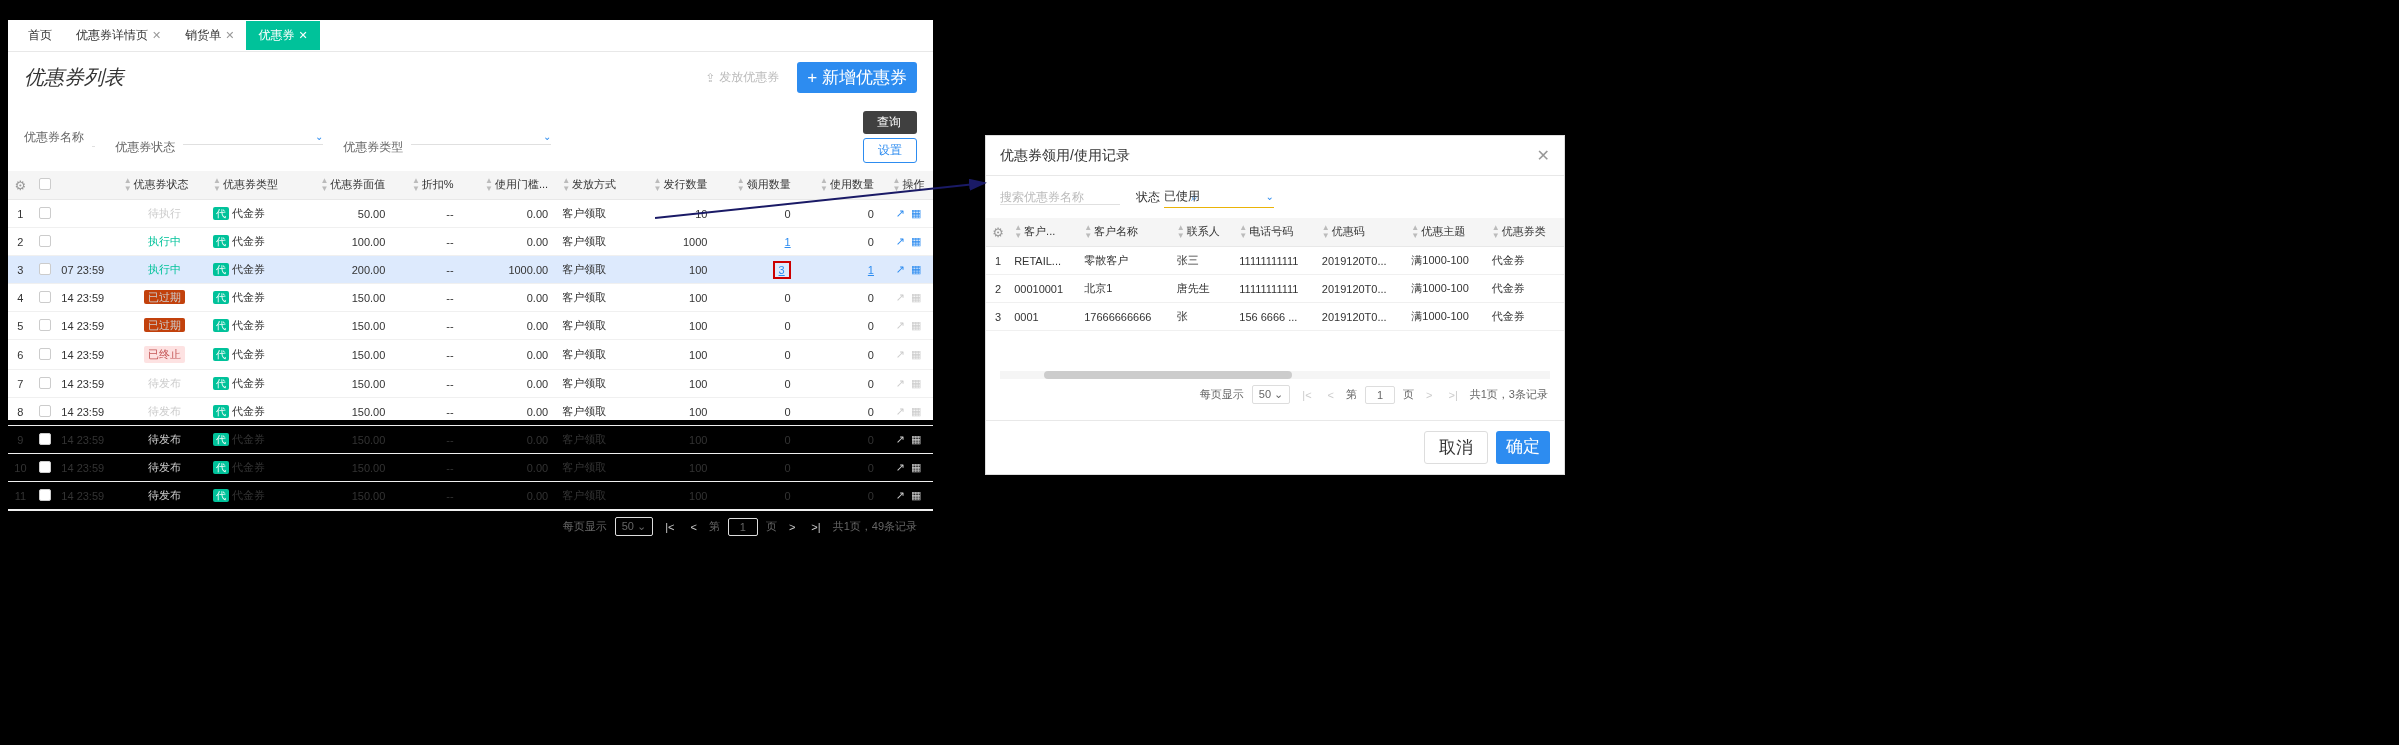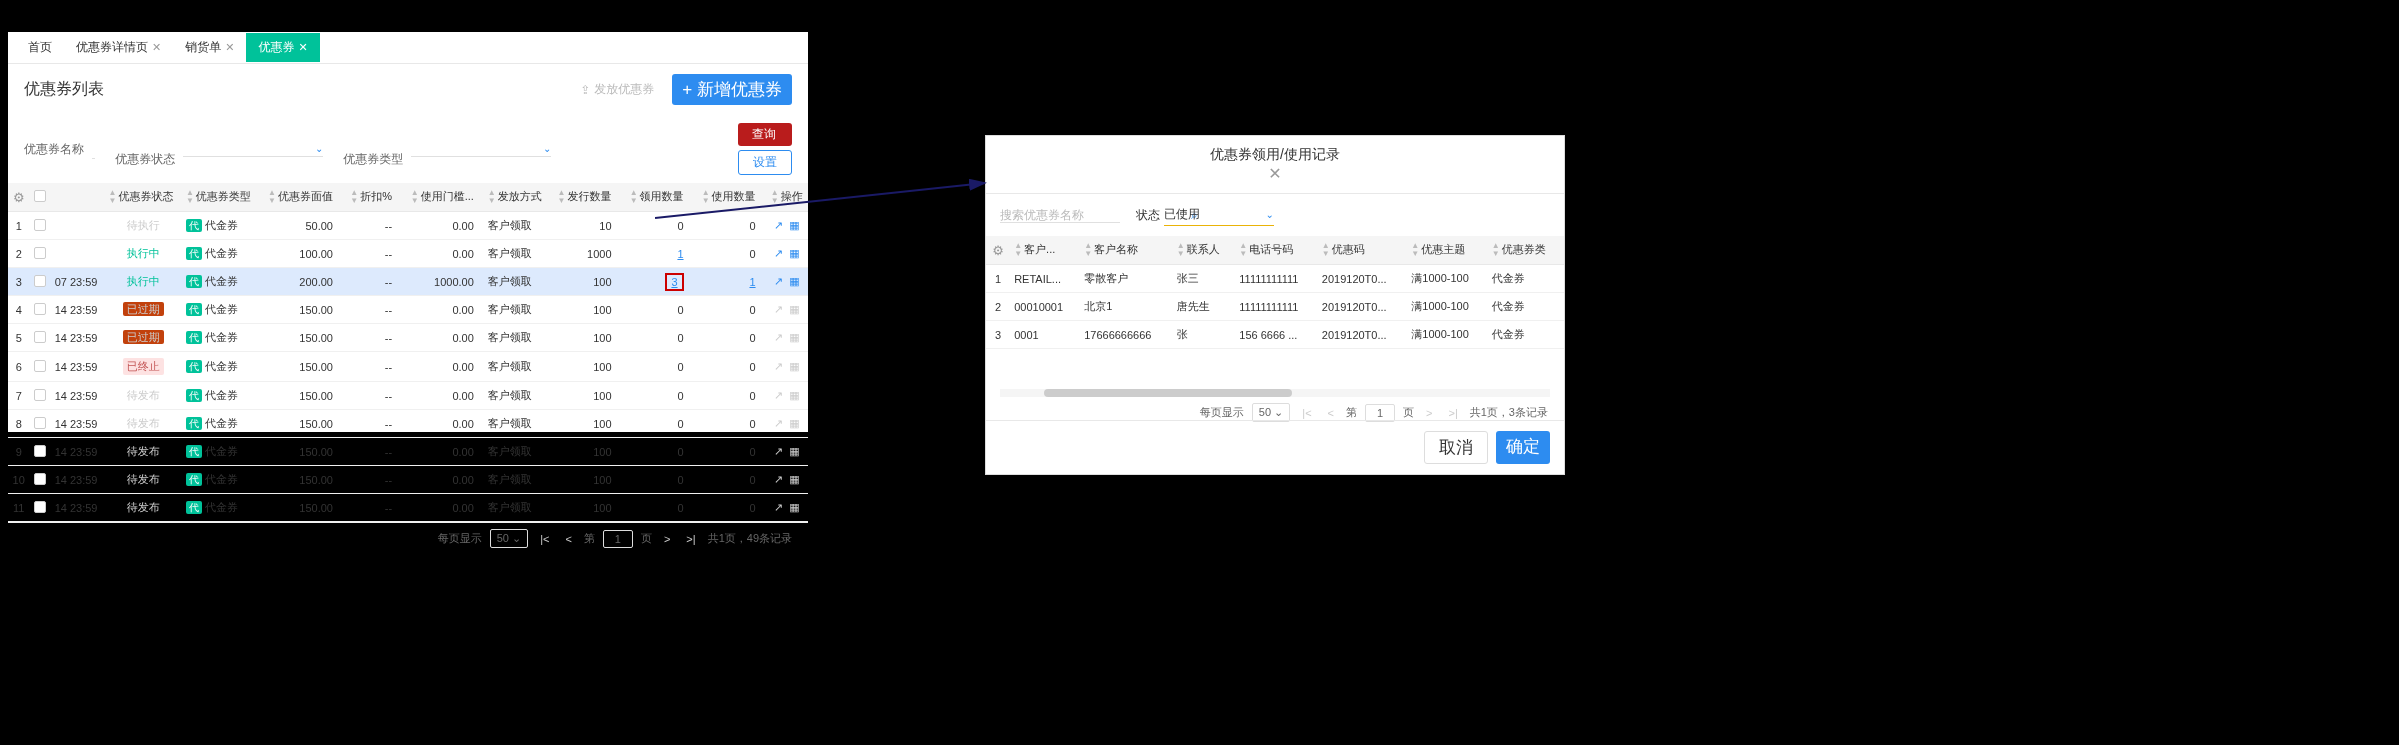--- a/index.html
+++ b/index.html
@@ -1,39 +1,39 @@
 <!DOCTYPE html>
 <html><head>
   <meta charset="utf-8">
   <style>
     * { margin: 0; padding: 0; box-sizing: border-box; font-family: -apple-system, "PingFang SC", "Microsoft YaHei", sans-serif; }
     body { background: #000; width: 2399px; height: 745px; position: relative; font-size: 13px; color: #333; }
     
-    .panel-left { position: absolute; left: 8px; top: 32px; width: 800px; height: 400px; background: #fff; }
+    .panel-left { position: absolute; left: 8px; top: 20px; width: 925px; height: 400px; background: #fff; }
     .panel-right { position: absolute; left: 985px; top: 135px; width: 580px; height: 340px; background: #fff; border: 1px solid #ddd; box-shadow: 0 2px 8px rgba(0,0,0,0.15); }
     
     .tabs { display: flex; border-bottom: 1px solid #e8e8e8; height: 32px; align-items: center; padding: 0 8px; }
     .tab { padding: 6px 12px; font-size: 12px; color: #333; cursor: pointer; display: flex; align-items: center; gap: 4px; }
     .tab.active { background: #00c29a; color: #fff; }
     .tab .close { font-size: 11px; color: #999; }
     .tab.active .close { color: #fff; }
     
     .header-row { display: flex; justify-content: space-between; align-items: center; padding: 10px 16px; }
-    .title { font-size: 16px; font-weight: 500; }
+    .title { font-size: 20px; font-weight: 500; font-style: italic; }
     .header-actions { display: flex; gap: 8px; }
     .btn-ghost { color: #bbb; font-size: 12px; padding: 4px 10px; display: flex; align-items: center; gap: 4px; cursor: not-allowed; }
     .btn-primary { background: #2d8cf0; color: #fff; padding: 4px 10px; border-radius: 3px; font-size: 17px; cursor: pointer; }
     .btn-default { background: #fff; border: 1px solid #ddd; padding: 4px 14px; border-radius: 3px; font-size: 17px; cursor: pointer; }
     
     .filters { display: flex; align-items: center; padding: 8px 16px; gap: 20px; font-size: 12px; }
     .filter-label { color: #666; margin-right: 8px; margin-top: 21px; }
     .filter-input { border-bottom: 1px solid #e0e0e0; width: 120px; padding: 2px 0; }
     .filter-select { border-bottom: 1px solid #e0e0e0; width: 140px; padding: 2px 0; display: flex; justify-content: space-between; align-items: center; color: #999; }
     .filter-btns { display: flex; flex-direction: column; gap: 4px; margin-left: auto; }
-    .btn-query { background: #b91c1c; color: #fff; padding: 3px 14px; border-radius: 3px; font-size: 12px; }
+    .btn-query { background: #404040; color: #fff; padding: 3px 14px; border-radius: 3px; font-size: 12px; }
     .btn-settings { border: 1px solid #2d8cf0; color: #2d8cf0; padding: 3px 14px; border-radius: 3px; font-size: 12px; }
     
     .table { width: 100%; border-collapse: collapse; font-size: 11px; }
     .table th { background: #f5f5f5; padding: 6px 4px; text-align: left; color: #333; font-weight: normal; white-space: nowrap; border-bottom: 1px solid #e8e8e8; }
     .table td { padding: 6px 4px; border-bottom: 1px solid #f0f0f0; white-space: nowrap; }
     .table th.num, .table td.num { text-align: right; padding-right: 10px; }
     .table th.center, .table td.center { text-align: center; }
     .table tr.highlight { background: #ddeafd; }
     .sort-icon { display: inline-block; color: #bbb; font-size: 8px; line-height: 1; vertical-align: middle; margin-right: 2px; }
     .sort-icon::before { content: "▲"; display: block; }
@@ -48,21 +48,21 @@
     .action-icons { display: flex; gap: 6px; color: #2d8cf0; justify-content: center; }
     .action-icons.disabled { color: #ccc; }
     .link-val { color: #2d8cf0; text-decoration: underline; cursor: pointer; }
     .highlight-box { border: 2px solid #c00; padding: 1px 4px; }
     
     .pagination { display: flex; align-items: center; justify-content: flex-end; padding: 6px 16px; gap: 8px; font-size: 11px; color: #666; border-top: 1px solid #f0f0f0; }
     .page-select { border: 1px solid #ddd; padding: 2px 6px; border-radius: 2px; }
     .page-input { border: 1px solid #ddd; width: 30px; padding: 2px 4px; text-align: center; border-radius: 2px; }
     .page-nav { color: #ccc; cursor: pointer; padding: 0 4px; }
     
-    .modal-header { display: flex; justify-content: space-between; align-items: center; padding: 10px 14px; border-bottom: 1px solid #e8e8e8; flex-direction: column; }
+    .modal-header { display: flex; justify-content: space-between; align-items: center; padding: 10px 14px; border-bottom: 1px solid #e8e8e8; }
     .modal-title { font-size: 14px; }
     .modal-close { color: #999; cursor: pointer; font-size: 16px; }
     .modal-filters { display: flex; align-items: center; padding: 10px 14px; gap: 16px; font-size: 12px; }
     .search-box { display: flex; align-items: center; border-bottom: 1px solid #e0e0e0; width: 120px; gap: 36px; }
     .search-input { border: none; outline: none; flex: 1; font-size: 12px; }
     .search-input::placeholder { color: #bbb; }
     .status-select { display: flex; align-items: center; gap: 4px; }
     .status-val { border-bottom: 1px solid #eab308; width: 110px; display: flex; justify-content: space-between; align-items: center; padding: 2px 0; }
     
     .modal-footer { position: absolute; bottom: 0; left: 0; right: 0; display: flex; justify-content: flex-end; gap: 8px; padding: 10px 14px; border-top: 1px solid #e8e8e8; }

